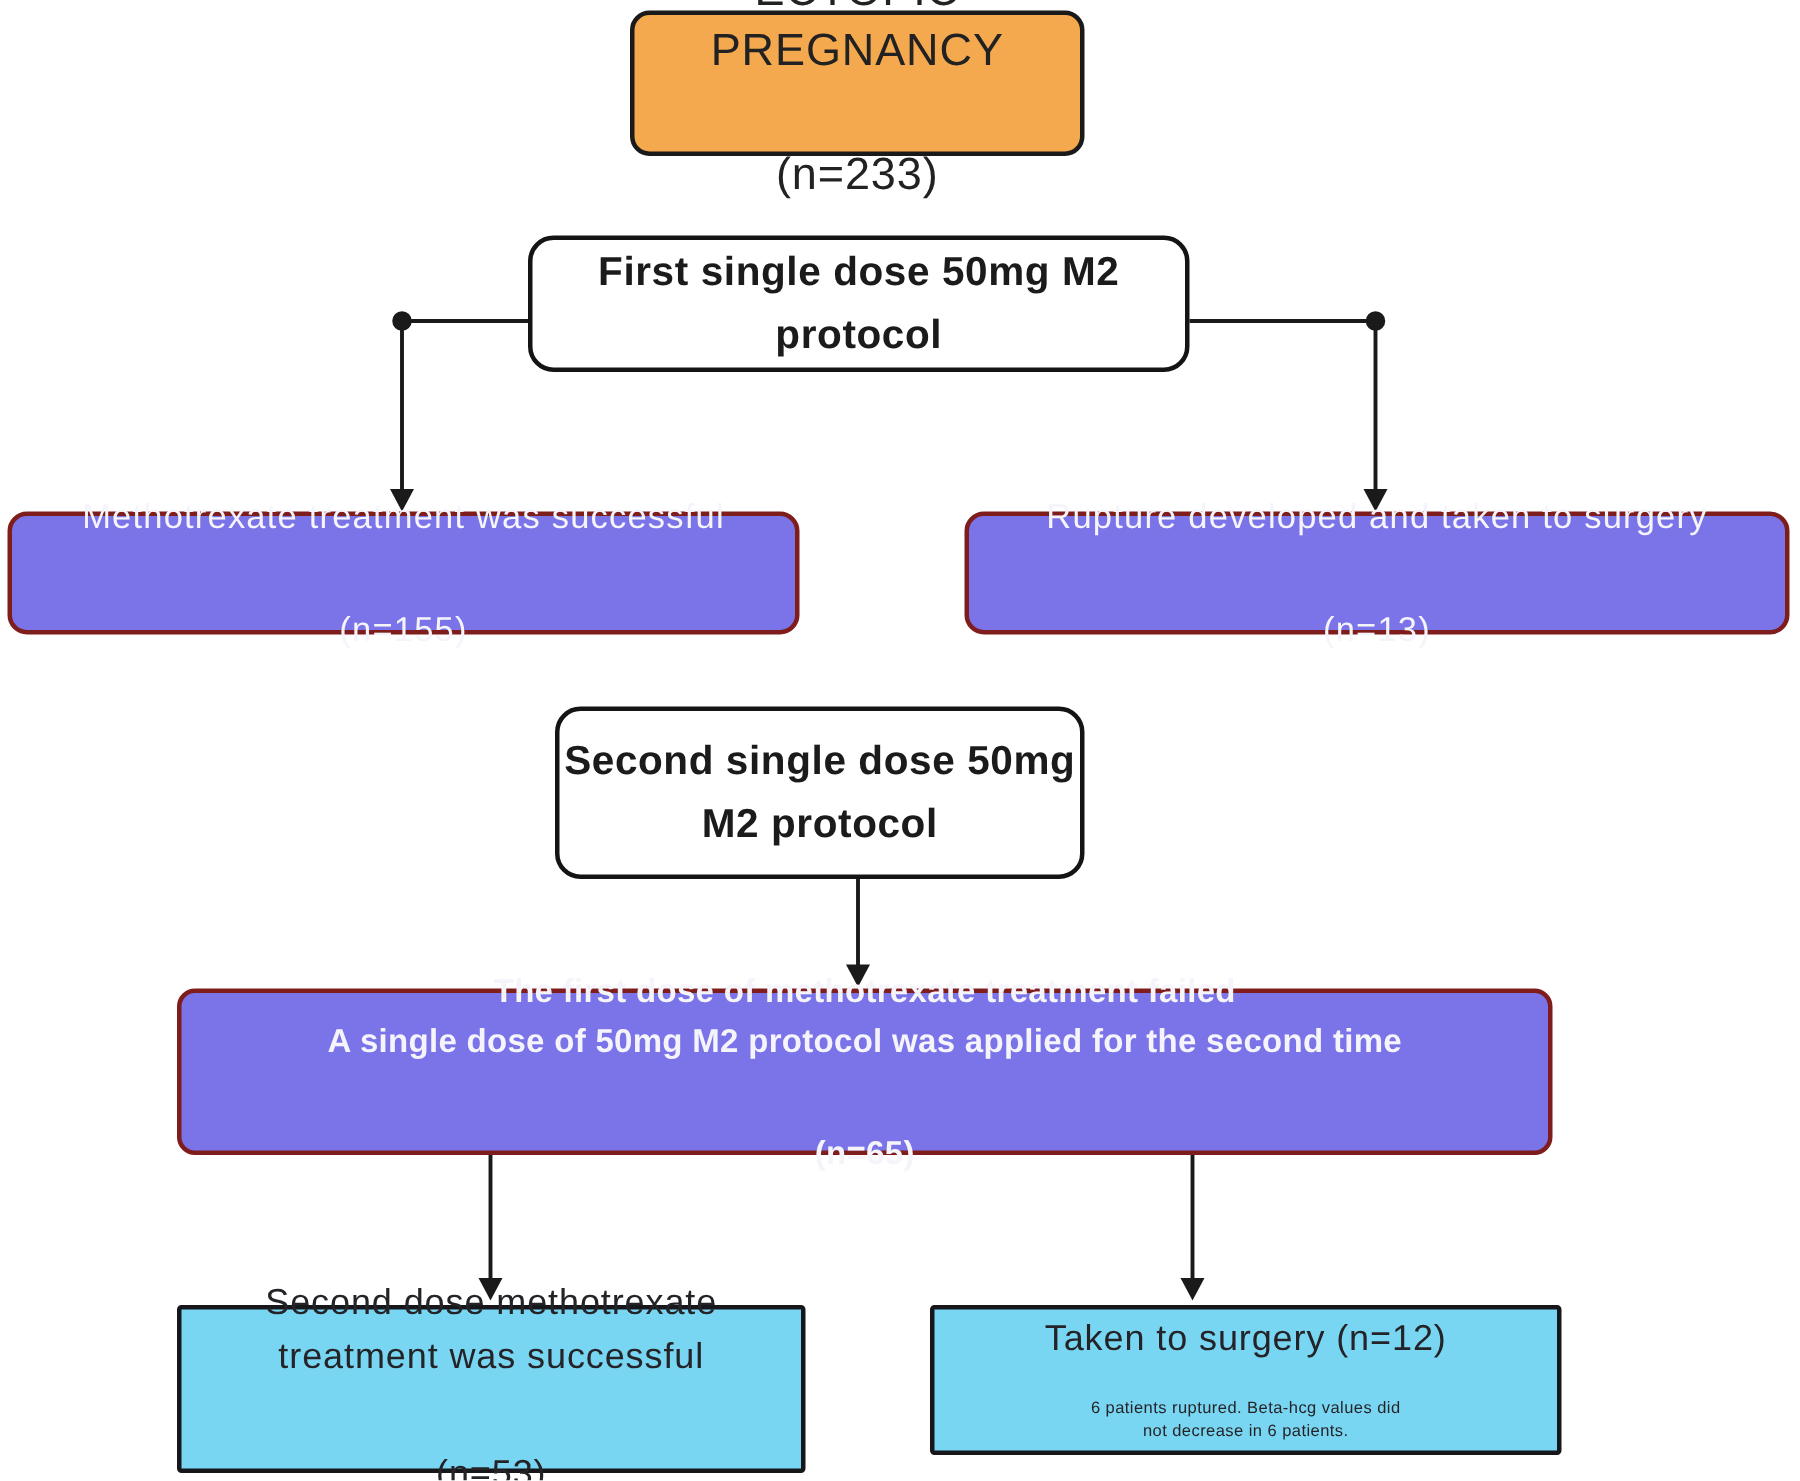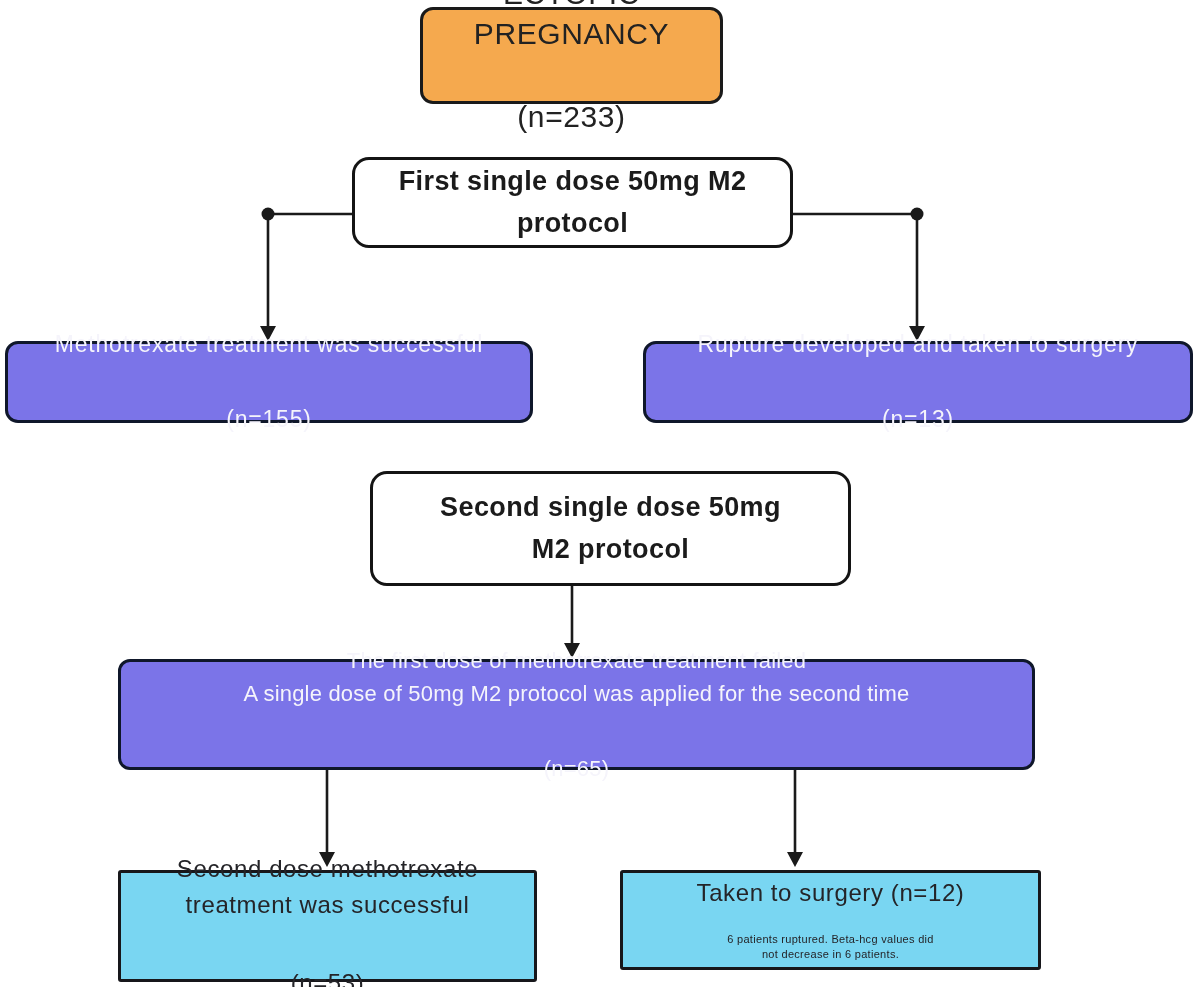--- a/index.html
+++ b/index.html
@@ -40,33 +40,33 @@
   }
   .node-process{
     background:#ffffff;
     border:3.5px solid #141414;
     border-radius:17px;
     color:#1B1B1B;
     font-weight:bold;
     font-size:27px;line-height:1.55;letter-spacing:0.4px;
   }
   .node-process.first{left:352px;top:157px;width:441px;height:91px;}
-  .node-process.second{left:370px;top:471px;width:481px;height:115px;}
+  .node-process.second{left:370px;top:471px;width:353px;height:115px;}
   .node-purple{
     background:var(--purple-fill);
-    border:3px solid #0f172a;
+    border:3px solid #7f1d1d;
     border-radius:13px;
     color:var(--light-text);
     font-size:23px;line-height:1.45;letter-spacing:0.8px;
   }
   .node-purple.left{left:5px;top:341px;width:528px;height:82px;}
   .node-purple.right{left:643px;top:341px;width:550px;height:82px;}
   .node-purple.wide{
     left:118px;top:659px;width:917px;height:111px;
-    font-size:22px;letter-spacing:0.2px;line-height:1.5;border-radius:12px;
+    font-size:22px;letter-spacing:0.2px;line-height:1.5;border-radius:12px;font-weight:bold;
   }
   .node-cyan{
     background:var(--cyan-fill);
     border:3px solid #17171B;
     border-radius:3px;
     color:#242428;
     font-size:24px;line-height:1.5;letter-spacing:0.6px;
   }
   .node-cyan.left{left:118px;top:870px;width:419px;height:112px;}
   .node-cyan.right{left:620px;top:870px;width:421px;height:100px;line-height:1.35;gap:19px;}

